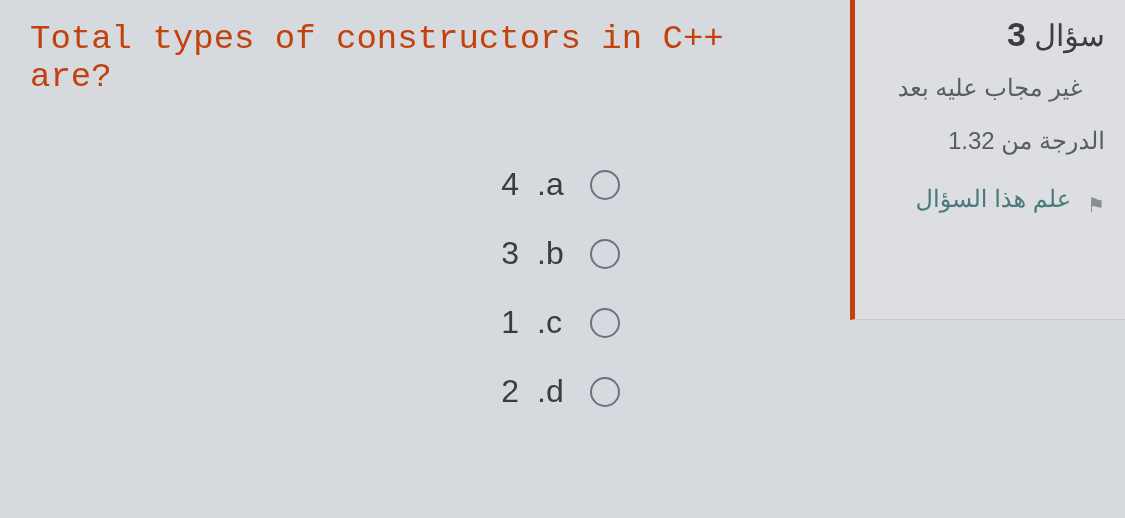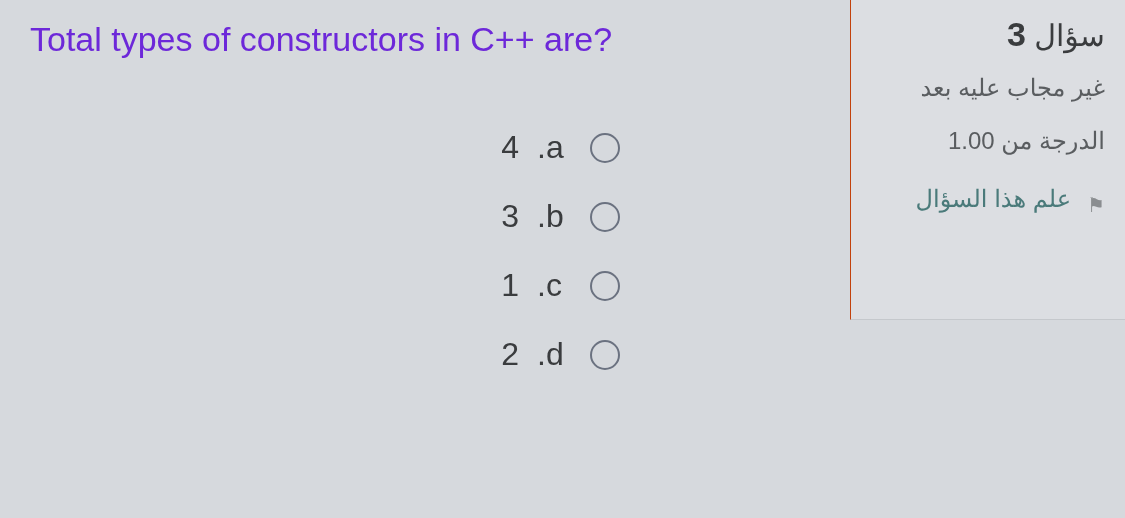--- a/index.html
+++ b/index.html
@@ -18,23 +18,24 @@
     .main-area {
       position: absolute;
       left: 0;
       top: 0;
       width: 850px;
       height: 518px;
       padding: 20px 30px;
     }
     .question-text {
       font-size: 34px;
-      color: #6d28d9;
+      color: #c2410c;
       font-weight: 400;
       margin-bottom: 70px;
+      font-family: Liberation Mono, monospace;
     }
     .options-container {
       display: flex;
       flex-direction: column;
       align-items: flex-end;
       padding-right: 200px;
       gap: 32px;
     }
     .option-row {
       display: flex;
@@ -61,39 +62,40 @@
       background: transparent;
       display: inline-block;
     }
     .sidebar {
       position: absolute;
       right: 0;
       top: 0;
       width: 275px;
       height: 320px;
       background: #dcdee2;
-      border-left: 1px solid #c2410c;
+      border-left: 5px solid #c2410c;
       border-bottom: 1px solid #c5c8cc;
       padding: 15px 20px;
       text-align: right;
       direction: rtl;
     }
     .question-number {
       font-size: 30px;
       color: #3a3c3e;
       margin-bottom: 20px;
     }
     .question-number .num {
       font-weight: bold;
       font-size: 34px;
     }
     .answer-status {
       font-size: 24px;
       color: #5a5d60;
       margin-bottom: 25px;
+      text-align: center;
     }
     .grade-info {
       font-size: 24px;
       color: #5a5d60;
       margin-bottom: 30px;
     }
     .flag-link {
       font-size: 24px;
       color: #4a7a7a;
       cursor: pointer;
@@ -148,19 +150,19 @@
 </div>
 
 <div class="sidebar">
   <div class="question-number">
     <span>سؤال</span>
     <span class="num">3</span>
   </div>
   <div class="answer-status">غير مجاب عليه بعد</div>
   <div class="grade-info">
     <span>الدرجة من</span>
-    <span>1.00</span>
+    <span>1.32</span>
   </div>
   <div class="flag-link">
     <span class="flag-icon"></span>
     <span>علم هذا السؤال</span>
   </div>
 </div>
 
 </body></html>

